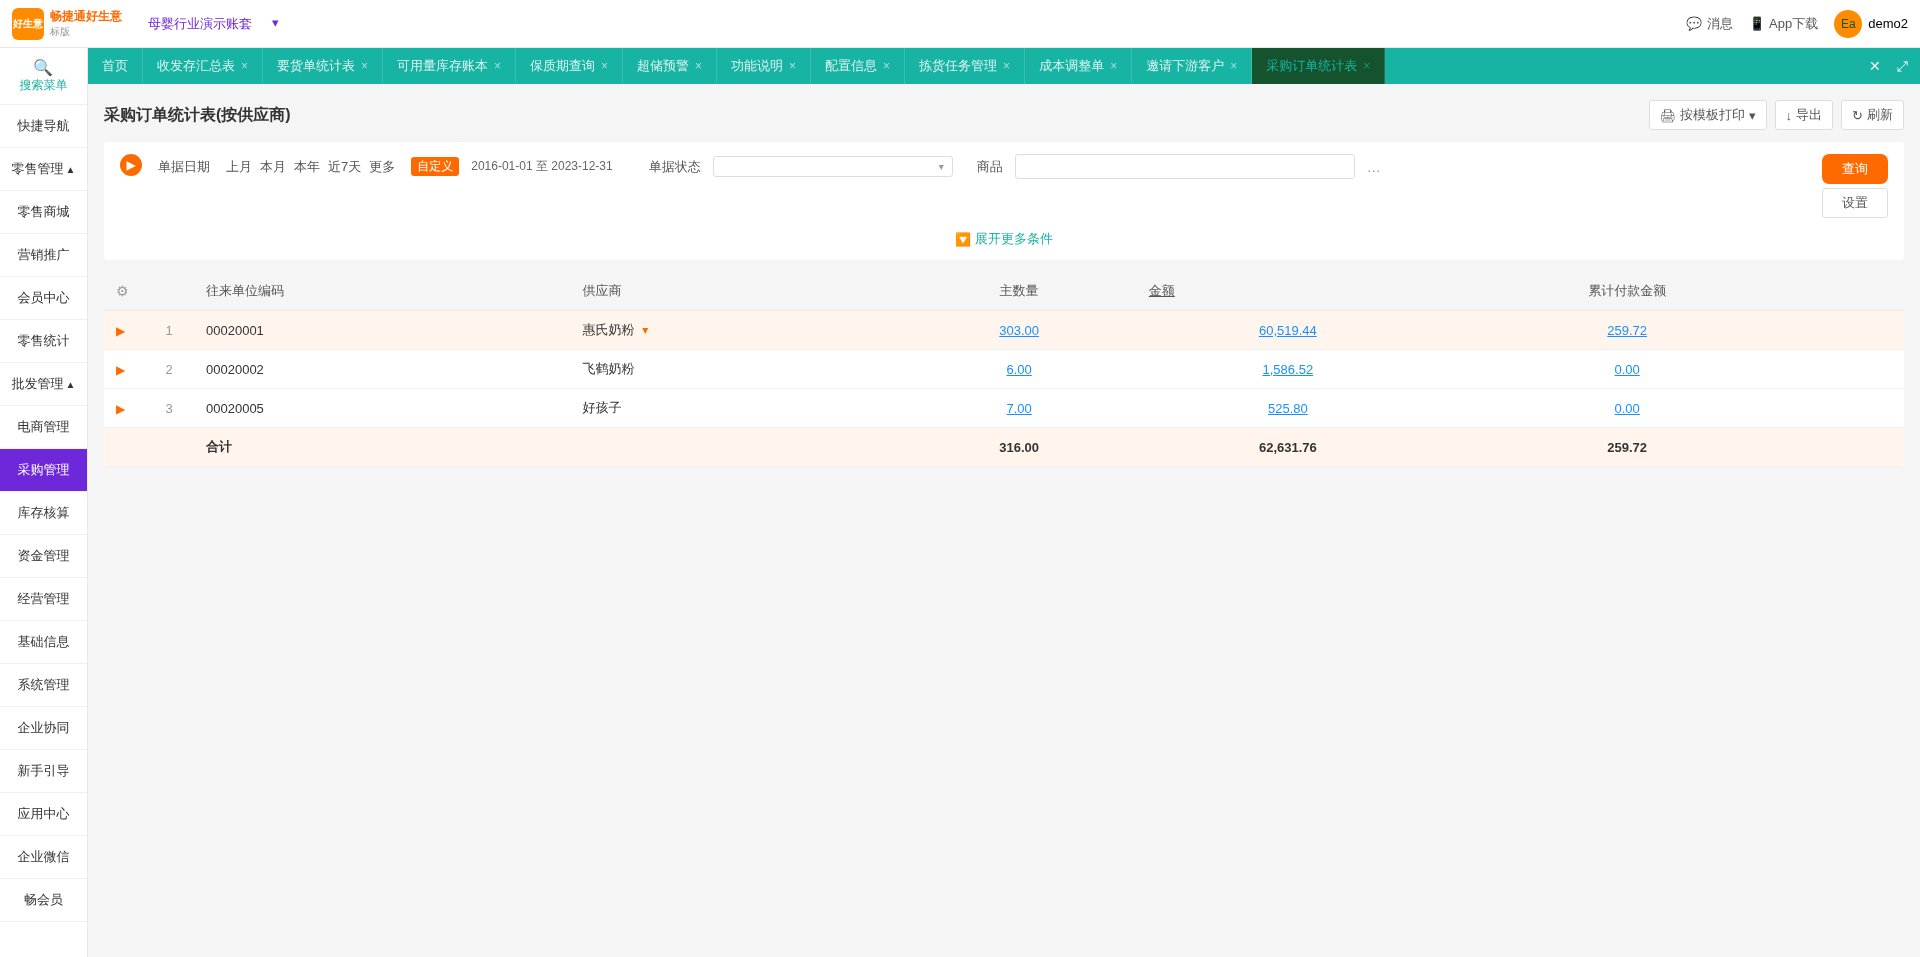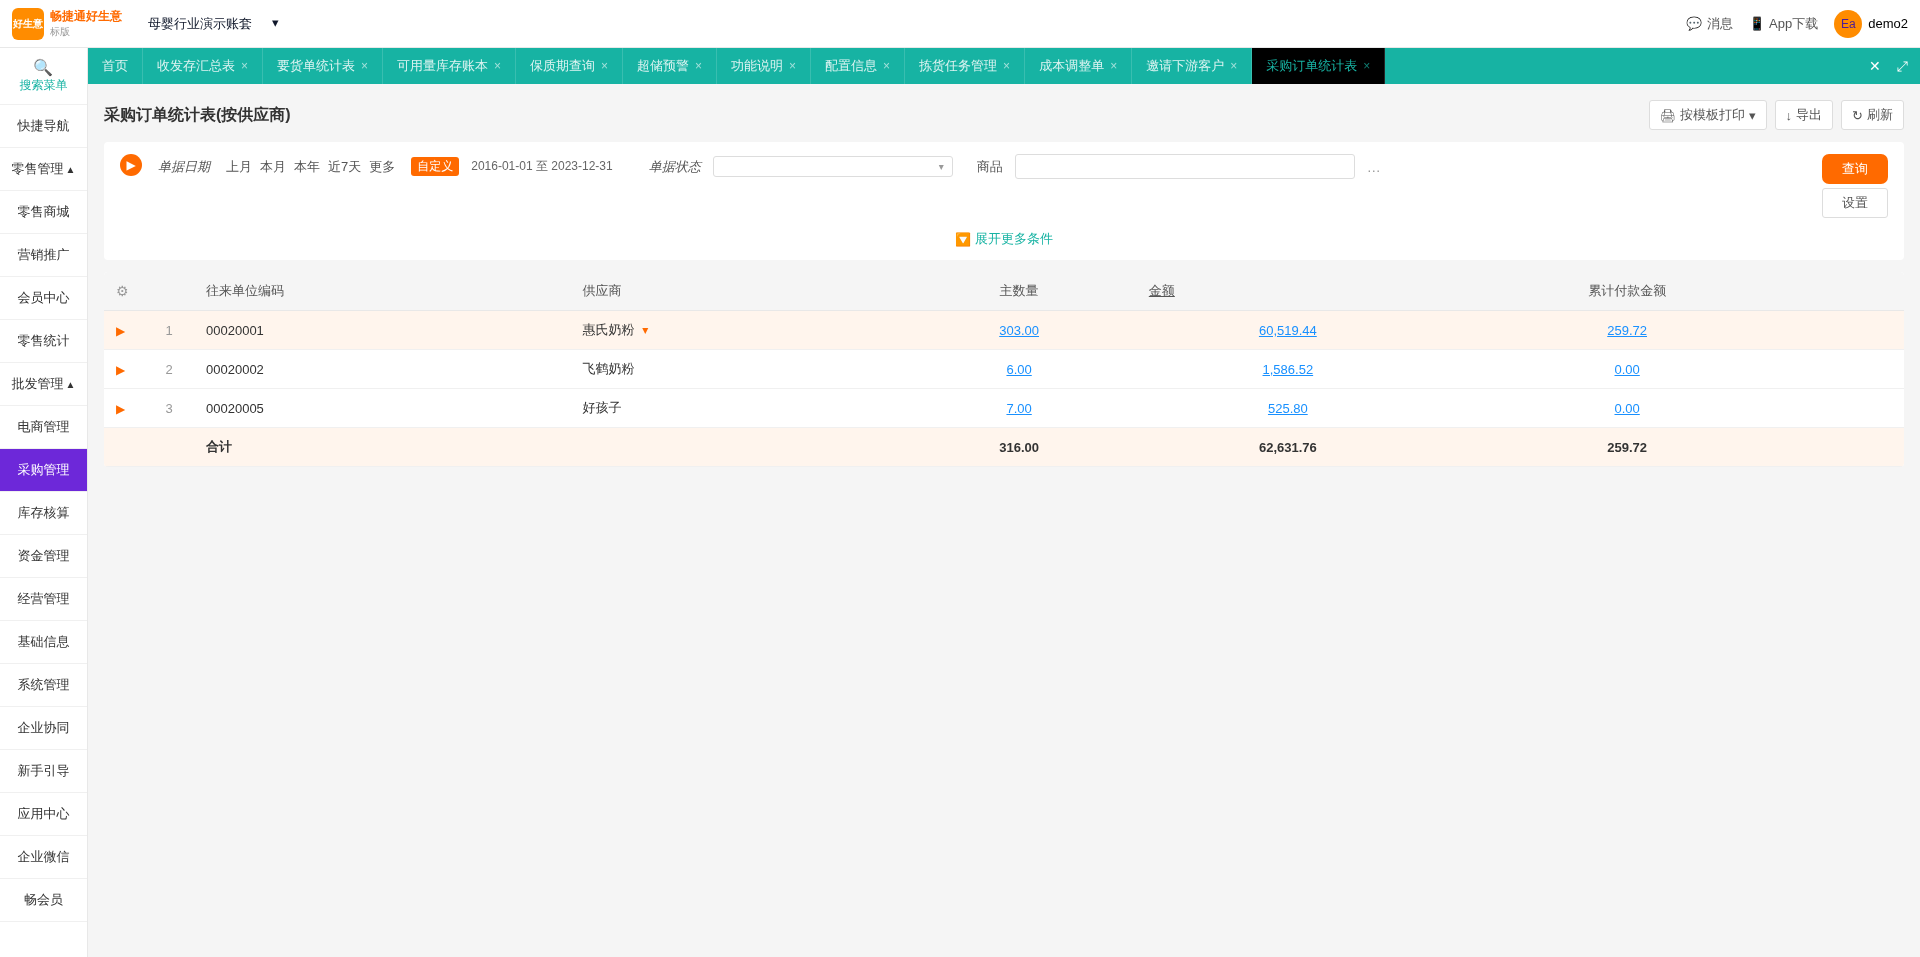--- a/index.html
+++ b/index.html
@@ -4,55 +4,55 @@
   <style>
     * { box-sizing: border-box; margin: 0; padding: 0; }
     body { font-family: "Microsoft YaHei", "PingFang SC", sans-serif; font-size: 13px; background: #f5f5f5; display: flex; flex-direction: column; height: 957px; overflow: hidden; }
 
     
     .top-bar { height: 48px; background: #fff; display: flex; align-items: center; justify-content: space-between; padding: 0 12px; border-bottom: 1px solid #e8e8e8; flex-shrink: 0; }
     .logo-area { display: flex; align-items: center; gap: 6px; }
     .logo-icon { width: 32px; height: 32px; background: #ff8c00; border-radius: 6px; display: flex; align-items: center; justify-content: center; color: white; font-size: 10px; font-weight: bold; }
     .top-right { display: flex; align-items: center; gap: 16px; }
     .top-right-item { display: flex; align-items: center; gap: 4px; color: #555; font-size: 13px; cursor: pointer; }
-    .avatar { width: 28px; height: 28px; border-radius: 50%; background: #ff8c00; display: flex; align-items: center; justify-content: center; color: #4c1d95; font-size: 12px; }
+    .avatar { width: 28px; height: 28px; border-radius: 50%; background: #ff8c00; display: flex; align-items: center; justify-content: center; color: #14532d; font-size: 12px; }
 
     
     .main-layout { display: flex; flex: 1; overflow: hidden; }
 
     
     .sidebar { width: 88px; background: #fff; border-right: 1px solid #e8e8e8; display: flex; flex-direction: column; flex-shrink: 0; overflow-y: auto; }
     .sidebar-item { padding: 12px 4px; text-align: center; color: #333; cursor: pointer; font-size: 13px; border-bottom: 1px solid #f0f0f0; }
     .sidebar-item.active { background: #6d28d9; color: white; }
     .sidebar-item-with-arrow { display: flex; align-items: center; justify-content: center; gap: 2px; }
     .sidebar-arrow { font-size: 10px; }
 
     
     .content-area { flex: 1; display: flex; flex-direction: column; overflow: hidden; }
 
     
     .nav-tabs { height: 36px; background: #17b3a3; display: flex; align-items: center; flex-shrink: 0; overflow-x: auto; }
     .nav-tab { padding: 0 14px; height: 36px; display: flex; align-items: center; color: rgba(255,255,255,0.85); cursor: pointer; white-space: nowrap; font-size: 13px; gap: 6px; border-right: 1px solid rgba(255,255,255,0.15); flex-shrink: 0; }
-    .nav-tab.active { background: #000000; color: #17b3a3; }
+    .nav-tab.active { background: #14532d; color: #17b3a3; }
     .nav-tab .close-btn { font-size: 12px; color: inherit; opacity: 0.7; }
     .nav-tab-home { background: transparent; }
     .nav-tabs-actions { margin-left: auto; display: flex; align-items: center; padding: 0 8px; gap: 8px; }
     .nav-tabs-action-btn { color: white; cursor: pointer; font-size: 14px; padding: 2px 4px; }
 
     
     .page-content { flex: 1; overflow-y: auto; padding: 16px; background: #f5f5f5; }
 
     
     .page-header { display: flex; align-items: center; justify-content: space-between; margin-bottom: 12px; }
     .page-title { font-size: 16px; font-weight: bold; color: #333; }
     .header-actions { display: flex; align-items: center; gap: 8px; }
     .btn-print { display: flex; align-items: center; gap: 4px; padding: 5px 10px; border: 1px solid #ddd; background: #fff; border-radius: 3px; cursor: pointer; font-size: 13px; color: #555; }
     .btn-export { display: flex; align-items: center; gap: 4px; padding: 5px 10px; border: 1px solid #ddd; background: #fff; border-radius: 3px; cursor: pointer; font-size: 13px; color: #555; }
     .btn-refresh { display: flex; align-items: center; gap: 4px; padding: 5px 10px; border: 1px solid #ddd; background: #fff; border-radius: 3px; cursor: pointer; font-size: 13px; color: #555; }
-    .filter-label { color: #555; font-size: 13px; white-space: nowrap; font-style: italic; }
+    .filter-label { color: #555; font-size: 13px; white-space: nowrap; }
     .filter-date-shortcuts { display: flex; gap: 0; }
     .filter-shortcut { color: #555; cursor: pointer; font-size: 13px; padding: 2px 4px; }
     .filter-date-badge { background: #ff6a00; color: white; padding: 1px 6px; border-radius: 3px; font-size: 12px; }
     .filter-date-range { color: #666; font-size: 12px; }
     .filter-select-input { border: 1px solid #ddd; border-radius: 3px; padding: 4px 8px; font-size: 13px; min-width: 200px; display: flex; align-items: center; justify-content: space-between; cursor: pointer; background: #fff; }
     .filter-goods-label { color: #555; }
     .filter-goods-input { border: 1px solid #ddd; border-radius: 3px; padding: 4px 8px; font-size: 13px; min-width: 300px; }
     .expand-btn { display: flex; align-items: center; gap: 4px; color: #17b3a3; cursor: pointer; font-size: 13px; margin-top: 8px; }
     .btn-query { background: #ff6a00; color: white; border: none; border-radius: 7px; padding: 6px 20px; cursor: pointer; font-size: 13px; }
     .btn-settings { background: #fff; color: #555; border: 1px solid #ddd; border-radius: 3px; padding: 5px 12px; cursor: pointer; font-size: 13px; }
@@ -87,21 +87,21 @@
 </head>
 <body>
 
 <div class="top-bar">
   <div class="logo-area">
     <div class="logo-icon">好生意</div>
     <div>
       <div style="font-size:12px;font-weight:bold;color:#ff6a00;">畅捷通好生意</div>
       <div style="font-size:10px;color:#999;">标版</div>
     </div>
-    <div style="display:flex;align-items:flex-start;gap:20px;margin-left:20px;color:#0f172a;cursor:pointer;">
+    <div style="display:flex;align-items:flex-start;gap:20px;margin-left:20px;color:#6d28d9;cursor:pointer;">
       <span>母婴行业演示账套</span>
       <span>▾</span>
     </div>
   </div>
   <div class="top-right">
     <div class="top-right-item">
       <span>💬</span>
       <span>消息</span>
     </div>
     <div class="top-right-item">

